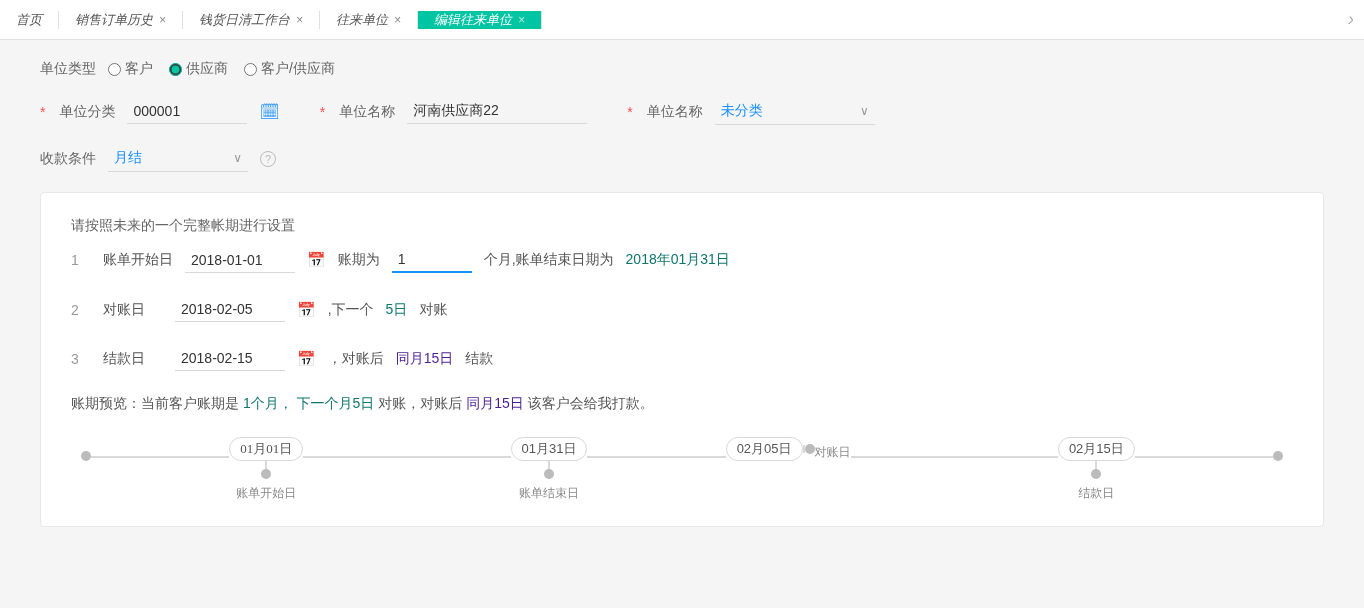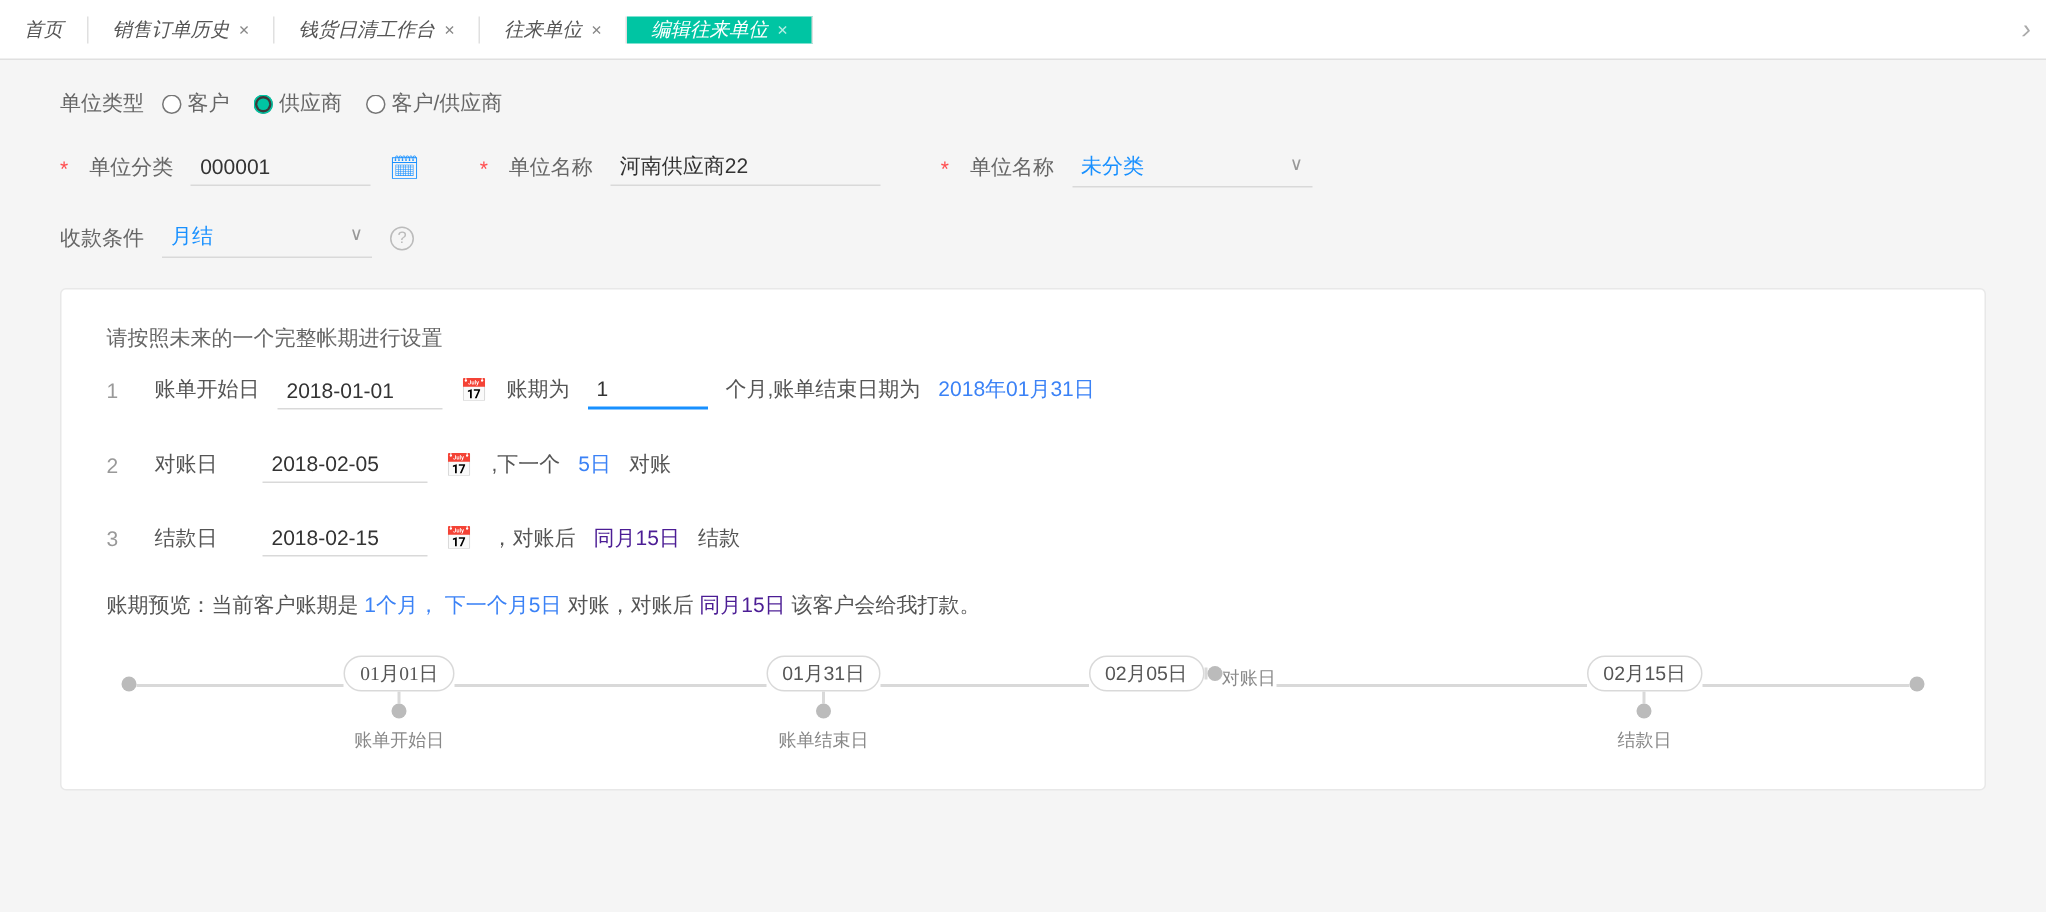--- a/index.html
+++ b/index.html
@@ -93,20 +93,21 @@
       gap: 4px;
       cursor: pointer;
     }
     .radio-item input[type="radio"] {
       accent-color: #00c5a3;
     }
 
     
     .dropdown-field {
       display: flex;
+      align-items: center;
       border-bottom: 1px solid #d9d9d9;
       padding: 4px 6px;
       min-width: 140px;
       cursor: pointer;
       position: relative;
     }
     .dropdown-field .dropdown-value {
       color: #1890ff;
       flex: 1;
     }
@@ -189,21 +190,21 @@
     .step-period-input {
       border: none;
       border-bottom: 2px solid #1890ff;
       outline: none;
       padding: 4px 6px;
       font-size: 14px;
       color: #333;
       background: transparent;
       width: 80px;
     }
-    .highlight-orange { color: #3b82f6; }
+    .highlight-orange { color: #0f766e; }
     .highlight-cyan { color: #4c1d95; }
 
     
     .preview-text {
       color: #555;
       font-size: 14px;
       margin-bottom: 24px;
     }
   </style>
 </head>

